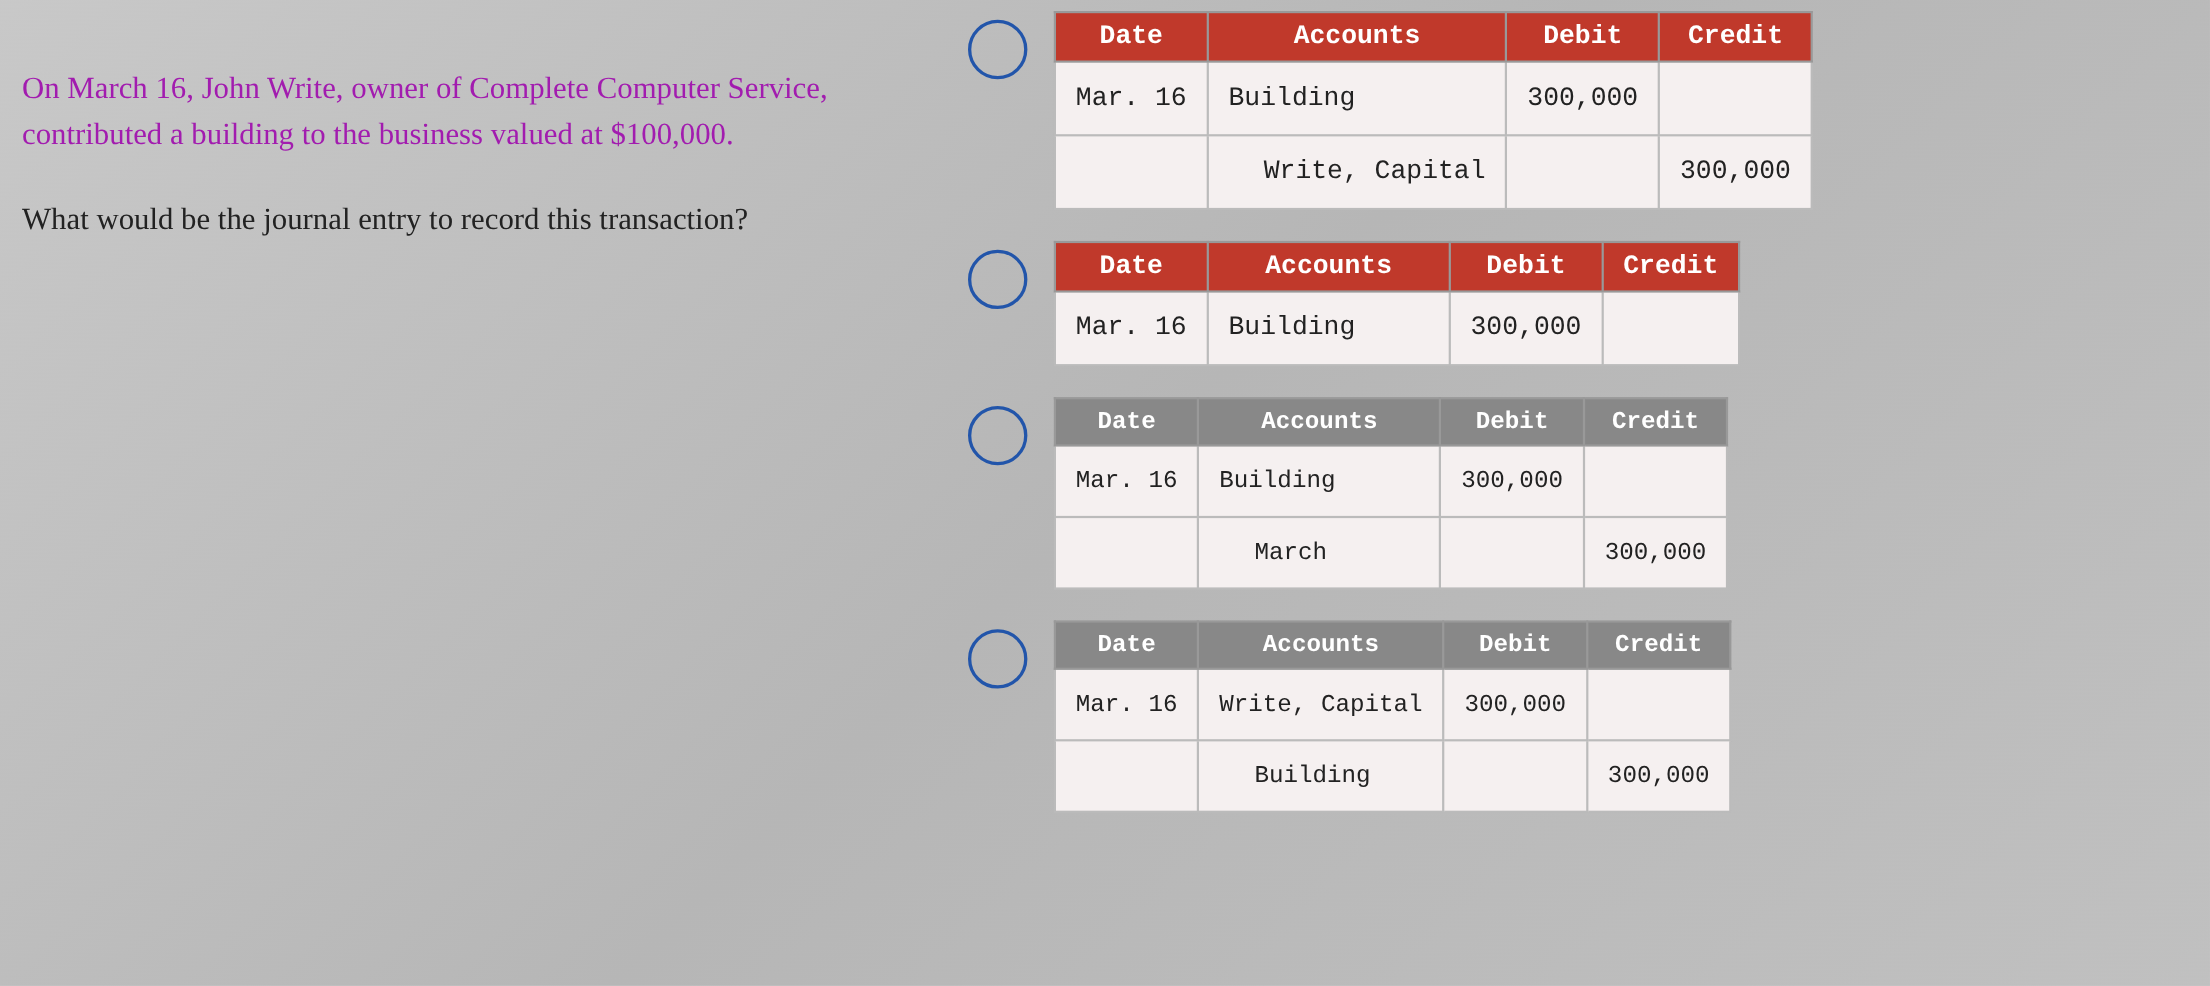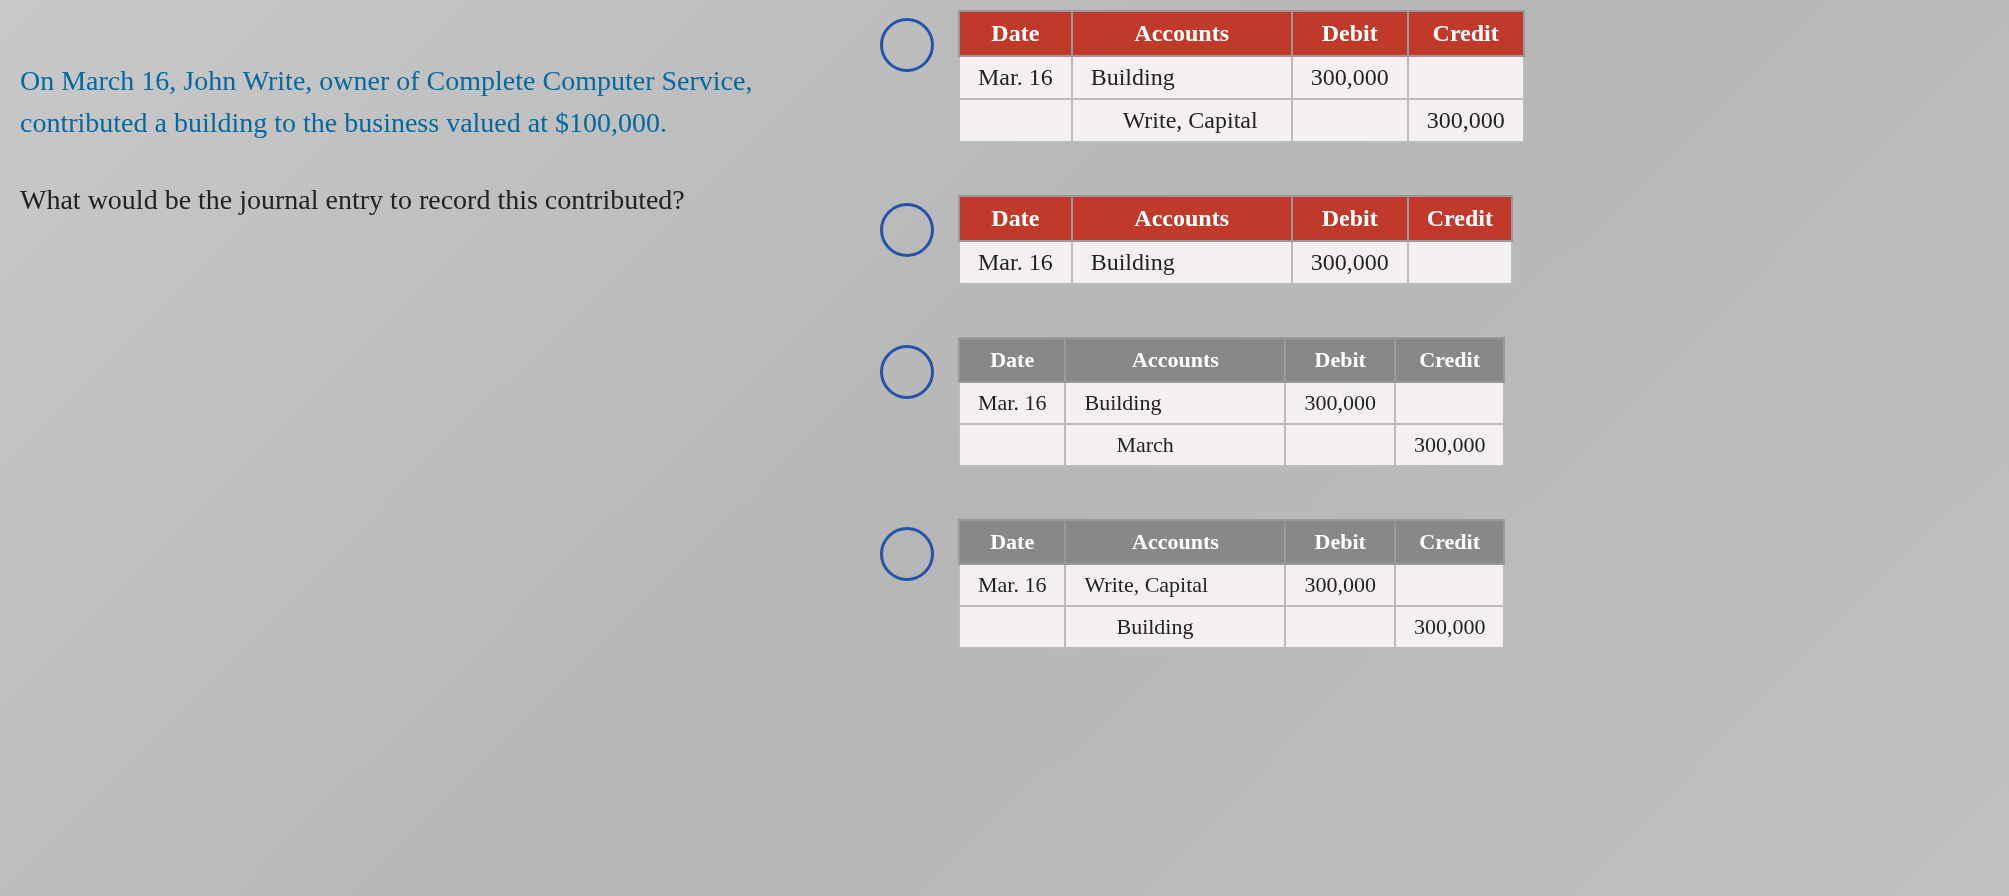--- a/index.html
+++ b/index.html
@@ -31,38 +31,39 @@
 
     .question-section {
       position: absolute;
       top: 60px;
       left: 20px;
       width: 850px;
     }
 
     .question-text {
       font-size: 28px;
-      color: #0369a1;
+      color: #a21caf;
       line-height: 1.5;
       margin-bottom: 40px;
     }
 
     .what-text {
       font-size: 28px;
       color: #222;
       margin-top: 20px;
     }
 
     .options-section {
       position: absolute;
       top: 10px;
       left: 880px;
       display: flex;
       flex-direction: column;
-      gap: 52px;
+      gap: 28px;
+      font-family: Liberation Mono, monospace;
     }
 
     .option-row {
       display: flex;
       align-items: flex-start;
       gap: 24px;
     }
 
     .radio-circle {
       width: 54px;
@@ -83,21 +84,21 @@
     .journal-table th {
       background: #c0392b;
       color: #fff;
       padding: 8px 18px;
       border: 2px solid #999;
       font-weight: bold;
       text-align: center;
     }
 
     .journal-table td {
-      padding: 7px 18px;
+      padding: 19px 18px;
       border: 2px solid #bbb;
       background: #f5f0f0;
       color: #222;
     }
 
     .journal-table td.date-cell {
       background: #f5f0f0;
       white-space: nowrap;
     }
 
@@ -134,21 +135,21 @@
     }
   </style>
 </head>
 <body>
 
 <div class="question-section">
   <div class="question-text">
     <span>On March 16, John Write, owner of Complete Computer Service,</span><br>
     <span>contributed a building to the business valued at $100,000.</span>
   </div>
-  <div class="what-text">What would be the journal entry to record this contributed?</div>
+  <div class="what-text">What would be the journal entry to record this transaction?</div>
 </div>
 
 <div class="options-section">
 
   <div class="option-row">
     <div class="radio-circle"></div>
     <table class="journal-table table-a">
       <thead>
         <tr>
           <th>Date</th>

